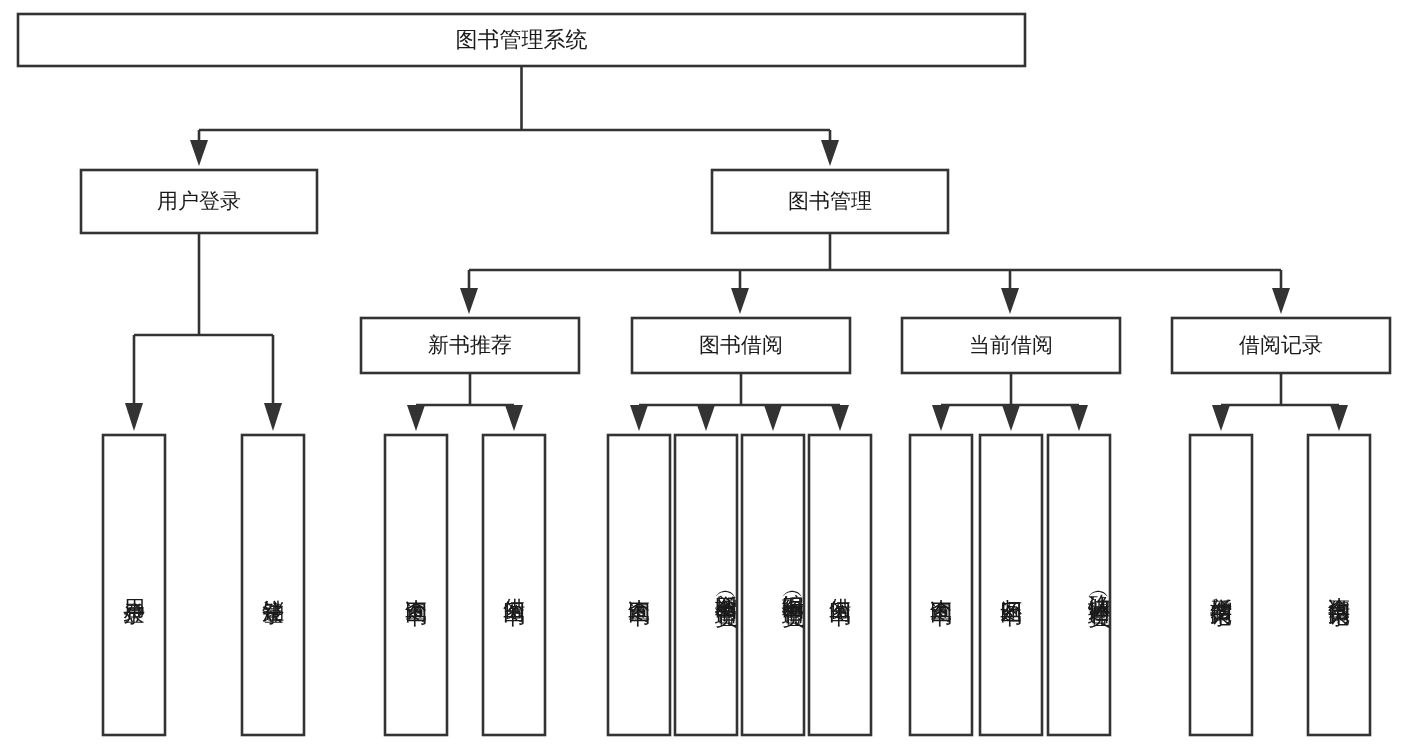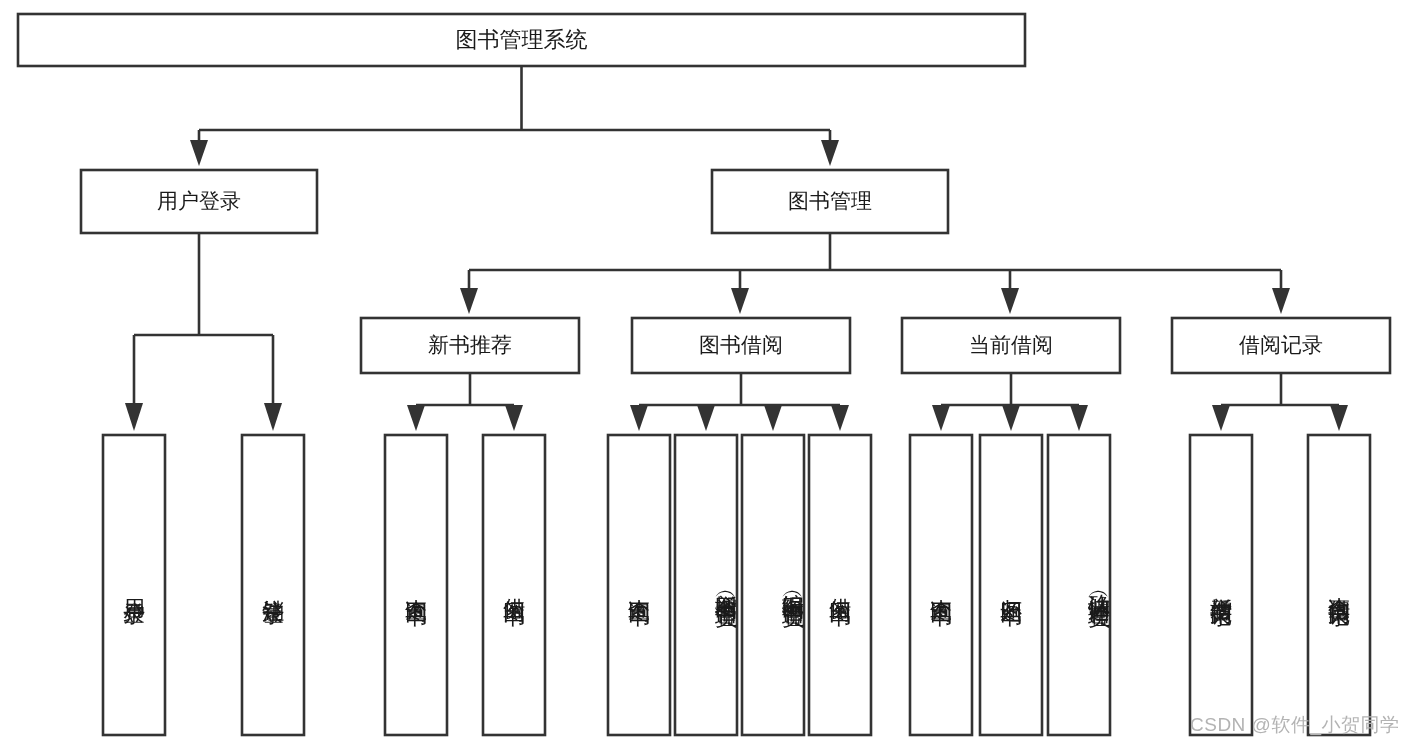--- a/index.html
+++ b/index.html
@@ -203,15 +203,14 @@
   <div class="leaf-text" style="left:608px;  top:435px; width:62px; height:300px;">查询图书</div>
   <div class="leaf-text" style="left:675px;  top:437px; width:62px; height:296px; align-items:flex-start;">新增图书（管理员）</div>
   <div class="leaf-text" style="left:742px;  top:437px; width:62px; height:296px; align-items:flex-start;">编辑图书（管理员）</div>
   <div class="leaf-text" style="left:809px;  top:435px; width:62px; height:300px;">借阅图书</div>
   <div class="leaf-text" style="left:910px;  top:435px; width:62px; height:300px;">查询图书</div>
   <div class="leaf-text" style="left:980px;  top:435px; width:62px; height:300px;">归还图书</div>
   <div class="leaf-text" style="left:1048px; top:437px; width:62px; height:296px; align-items:flex-start;">确认归还（管理员）</div>
   <div class="leaf-text" style="left:1190px; top:435px; width:62px; height:300px;">新增借阅记录</div>
   <div class="leaf-text" style="left:1308px; top:435px; width:62px; height:300px;">查询借阅记录</div>
 
-  <div class="watermark" style="left:1190px; top:712px;">CSDN @软件_小贺同学</div>
 
 </div>
 
 </body></html>

